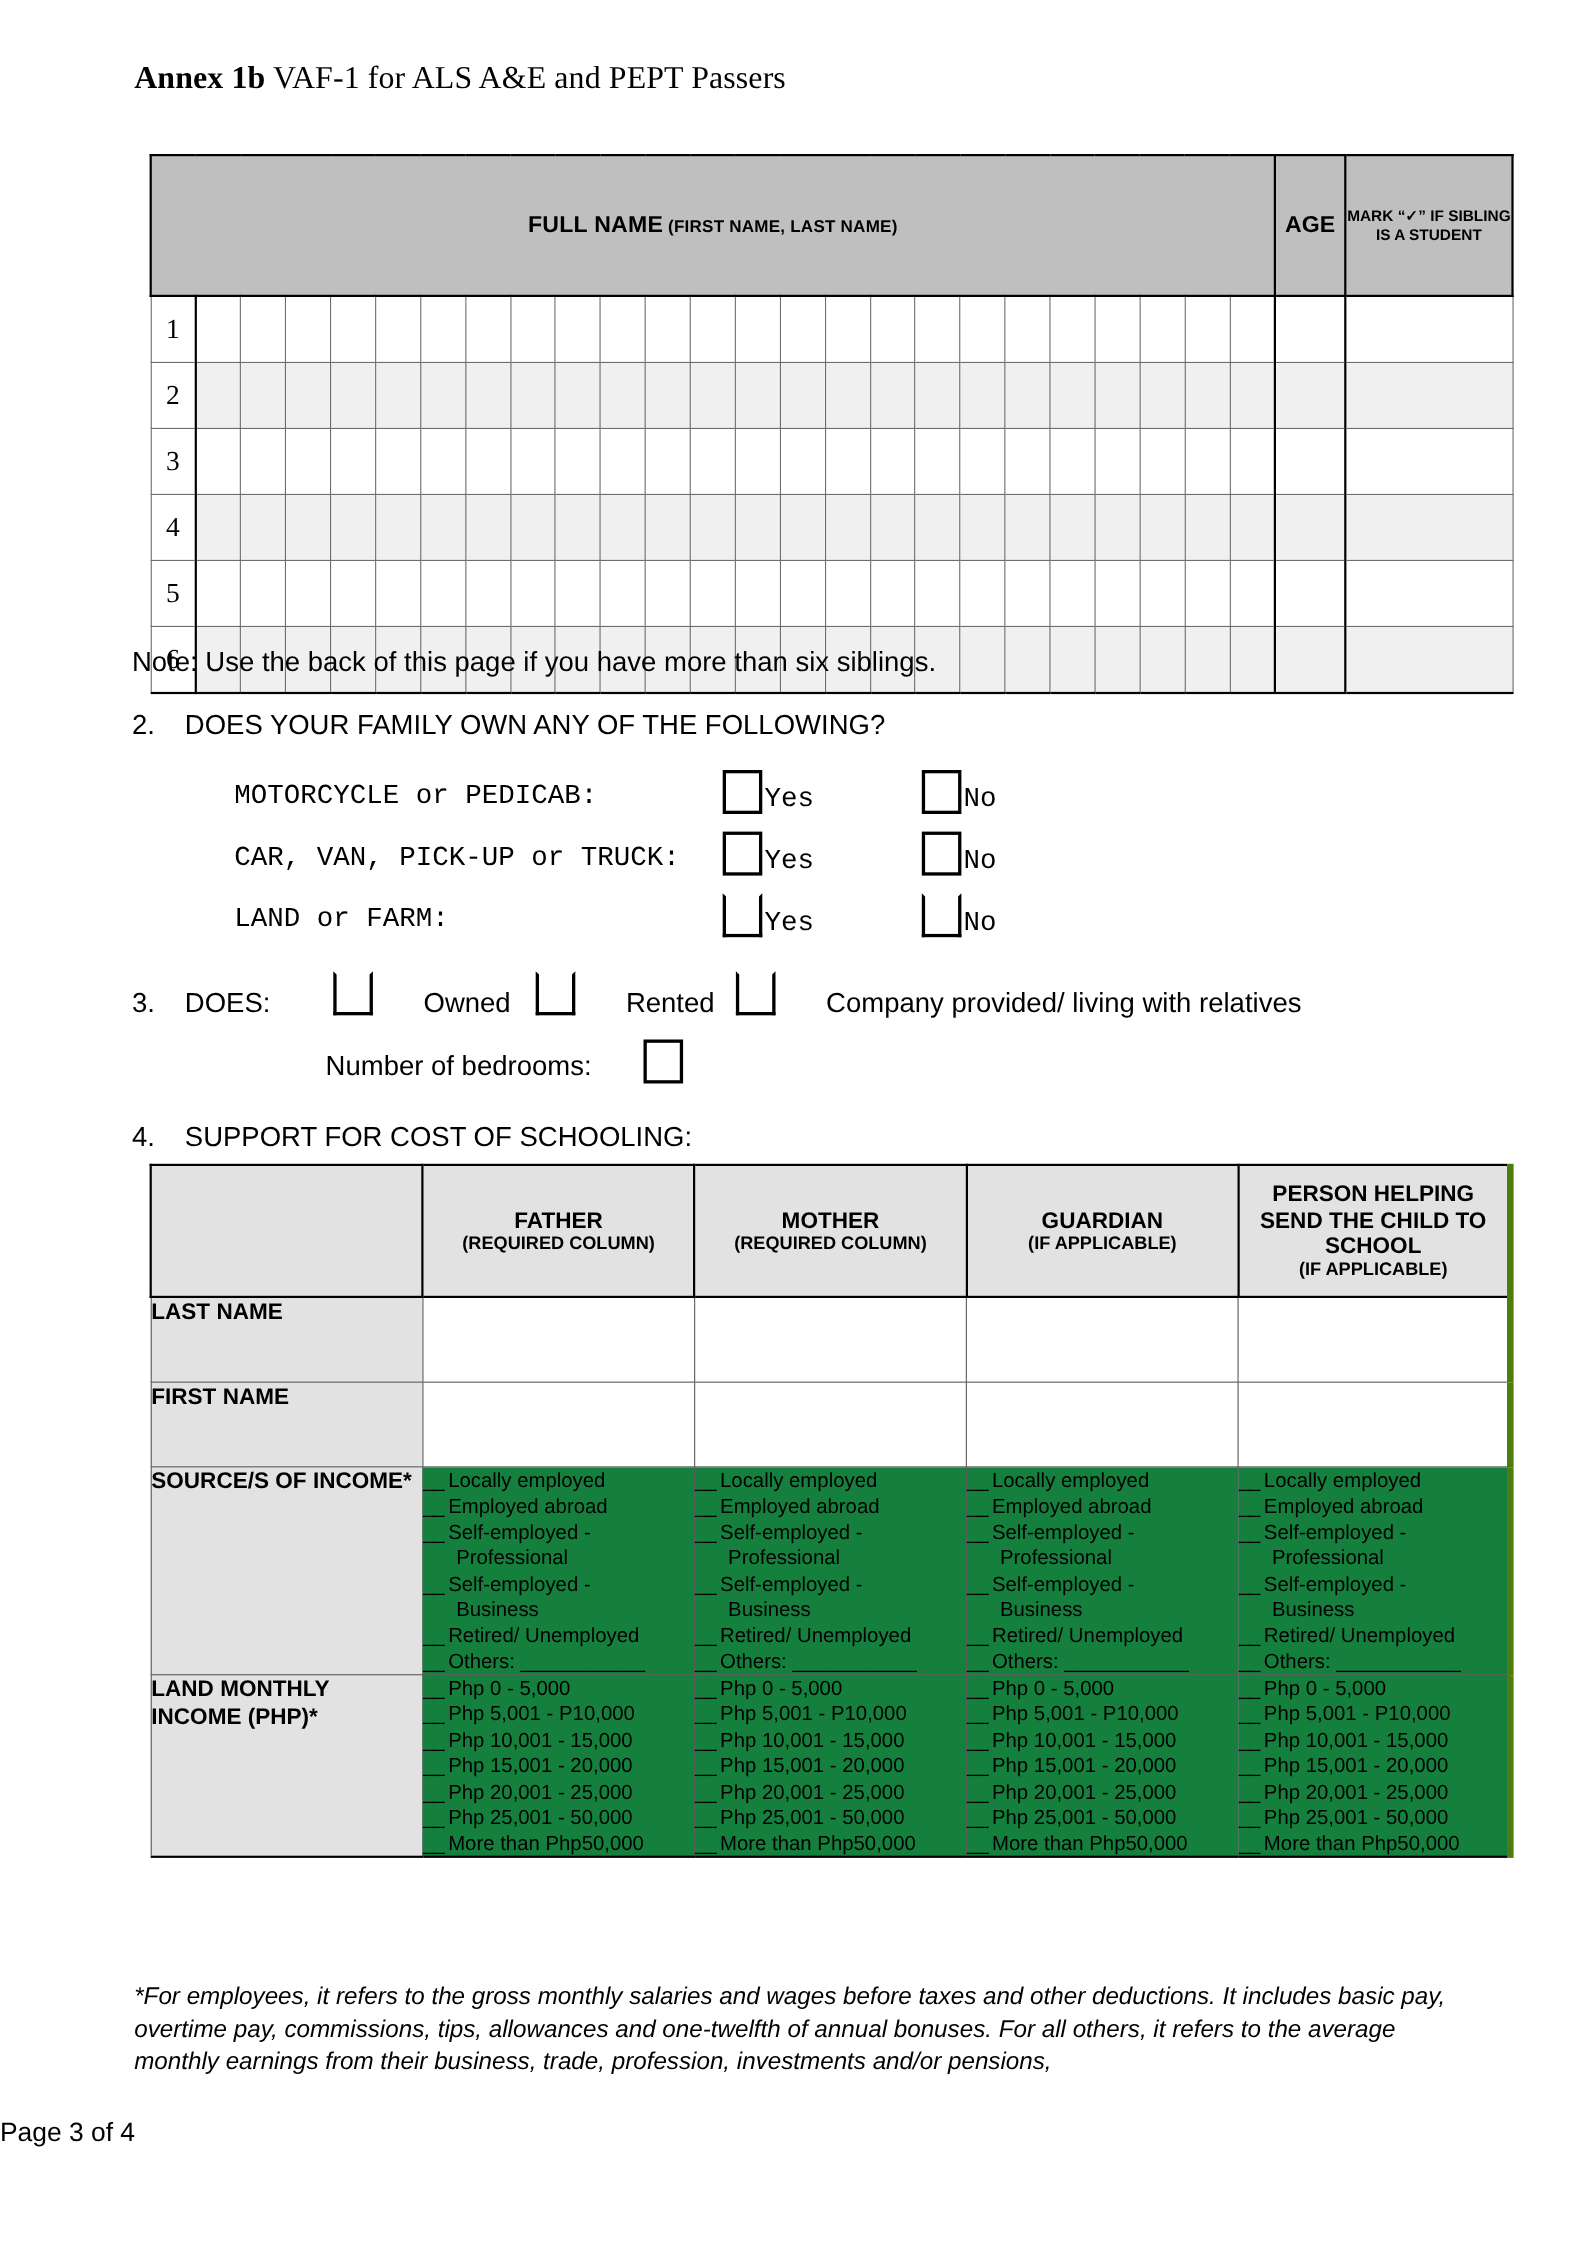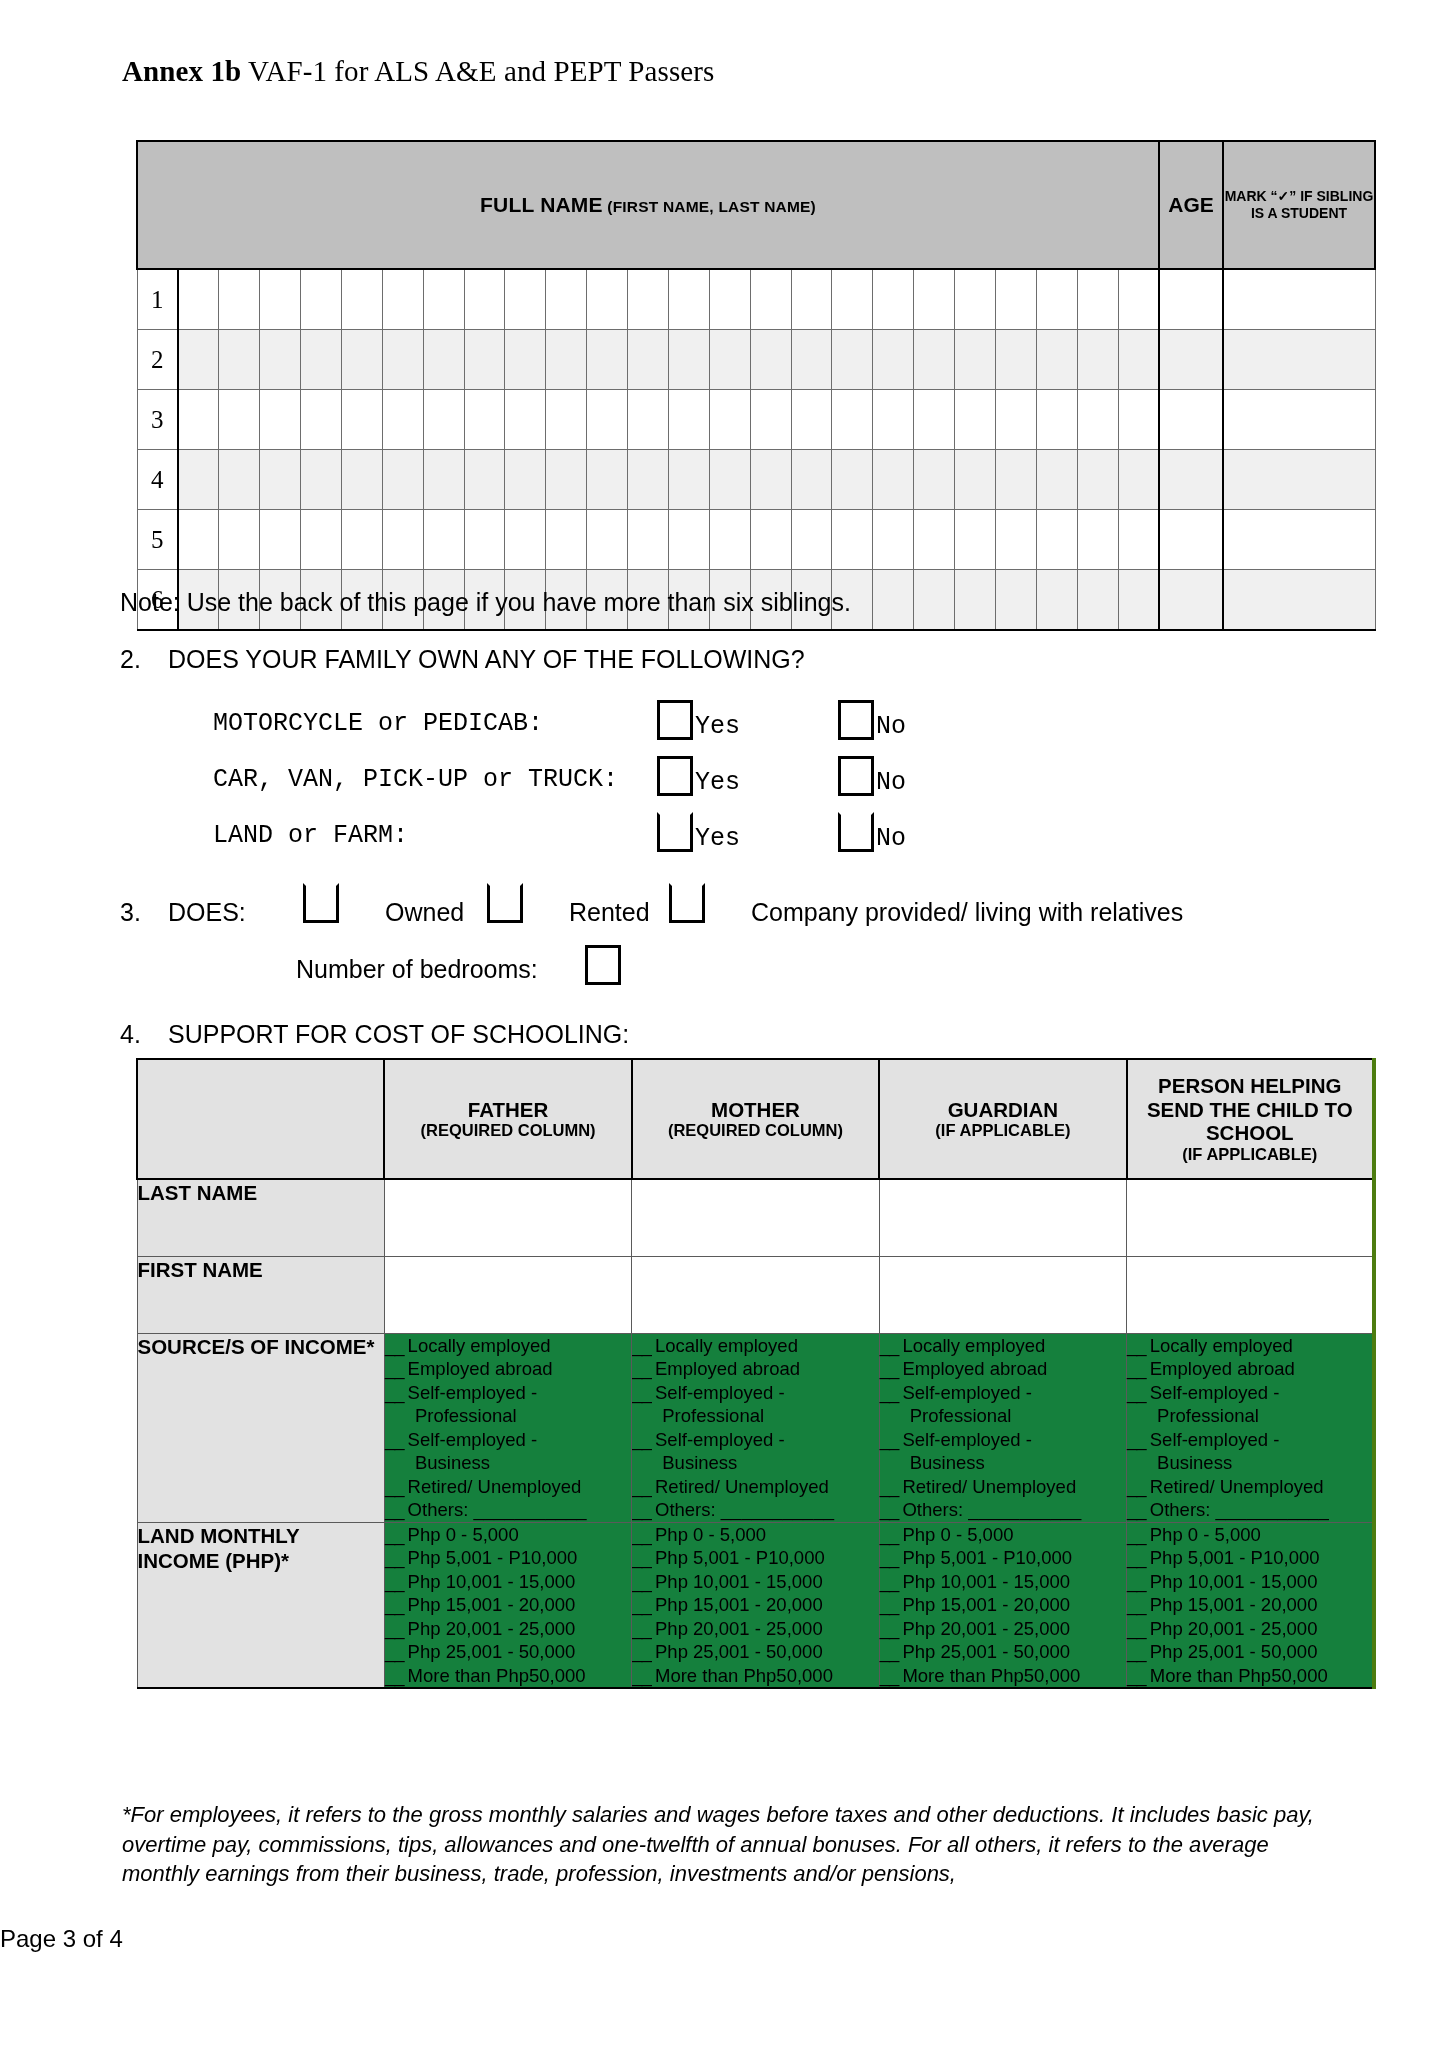--- a/index.html
+++ b/index.html
@@ -199,21 +199,21 @@
   }
   .opt {
     display: block;
     white-space: nowrap;
     text-indent: -30px;
     padding-left: 30px;
   }
   .opt .blank { letter-spacing: -1px; }
   .opt .cont { display: block; text-indent: 0; padding-left: 0; }
   .sup-table tr:last-child td { border-bottom: 2px solid #000; }
-  .sup-table td:last-child { border-right: 4px solid #4d7c0f; }
+  .sup-table td:last-child { border-right: 6px solid #4d7c0f; }
 
   
   .footnote {
     position: absolute;
     left: 122px;
     top: 1800px;
     width: 1205px;
     font-size: 22px;
     font-style: italic;
     line-height: 1.35;

